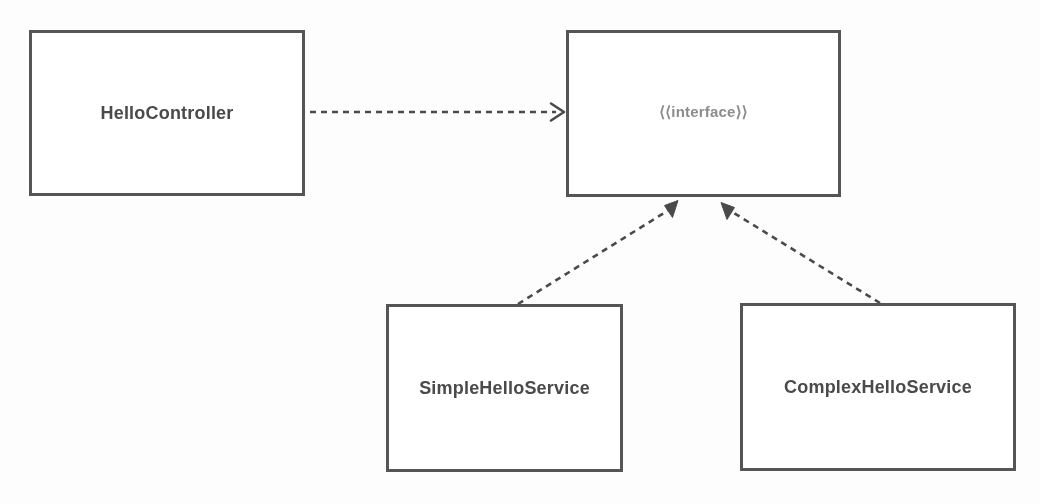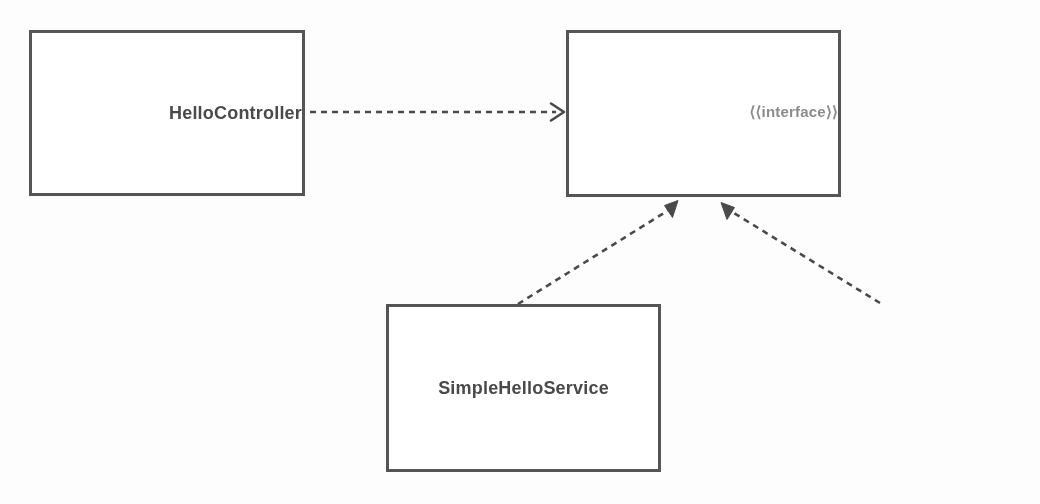--- a/index.html
+++ b/index.html
@@ -48,23 +48,23 @@
     white-space: nowrap;
   }
   .class-name {
     display: block;
     color: #4a4a4a;
     font-size: 18px;
     font-weight: 700;
     letter-spacing: 0.2px;
     white-space: nowrap;
   }
-  #box-hellocontroller { left: 29px;  top: 30px;  width: 276px; height: 166px; align-items: flex-end; }
-  #box-helloservice    { left: 566px; top: 30px;  width: 275px; height: 167px; align-items: flex-end; }
-  #box-simplehello     { left: 386px; top: 304px; width: 275px; height: 168px; }
+  #box-hellocontroller { left: 29px;  top: 30px;  width: 276px; height: 166px; }
+  #box-helloservice    { left: 566px; top: 30px;  width: 275px; height: 167px; }
+  #box-simplehello     { left: 386px; top: 304px; width: 237px; height: 168px; }
   #box-complexhello    { left: 740px; top: 303px; width: 276px; height: 168px; }
 </style>
 </head>
 <body>
 
 <div id="diagram-canvas">
 
   <svg id="edge-layer" viewBox="0 0 1040 504" width="1040" height="504">
 
     <g>
@@ -88,14 +88,17 @@
   </div>
 
   <div class="uml-class" id="box-helloservice">
     <span class="class-stereotype">⟨⟨interface⟩⟩</span>
   </div>
 
   <div class="uml-class" id="box-simplehello">
     <span class="class-name">SimpleHelloService</span>
   </div>
 
+  <div class="uml-class" id="box-complexhello">
+    <span class="class-name">ComplexHelloService</span>
+  </div>
 
 </div>
 
 </body></html>

